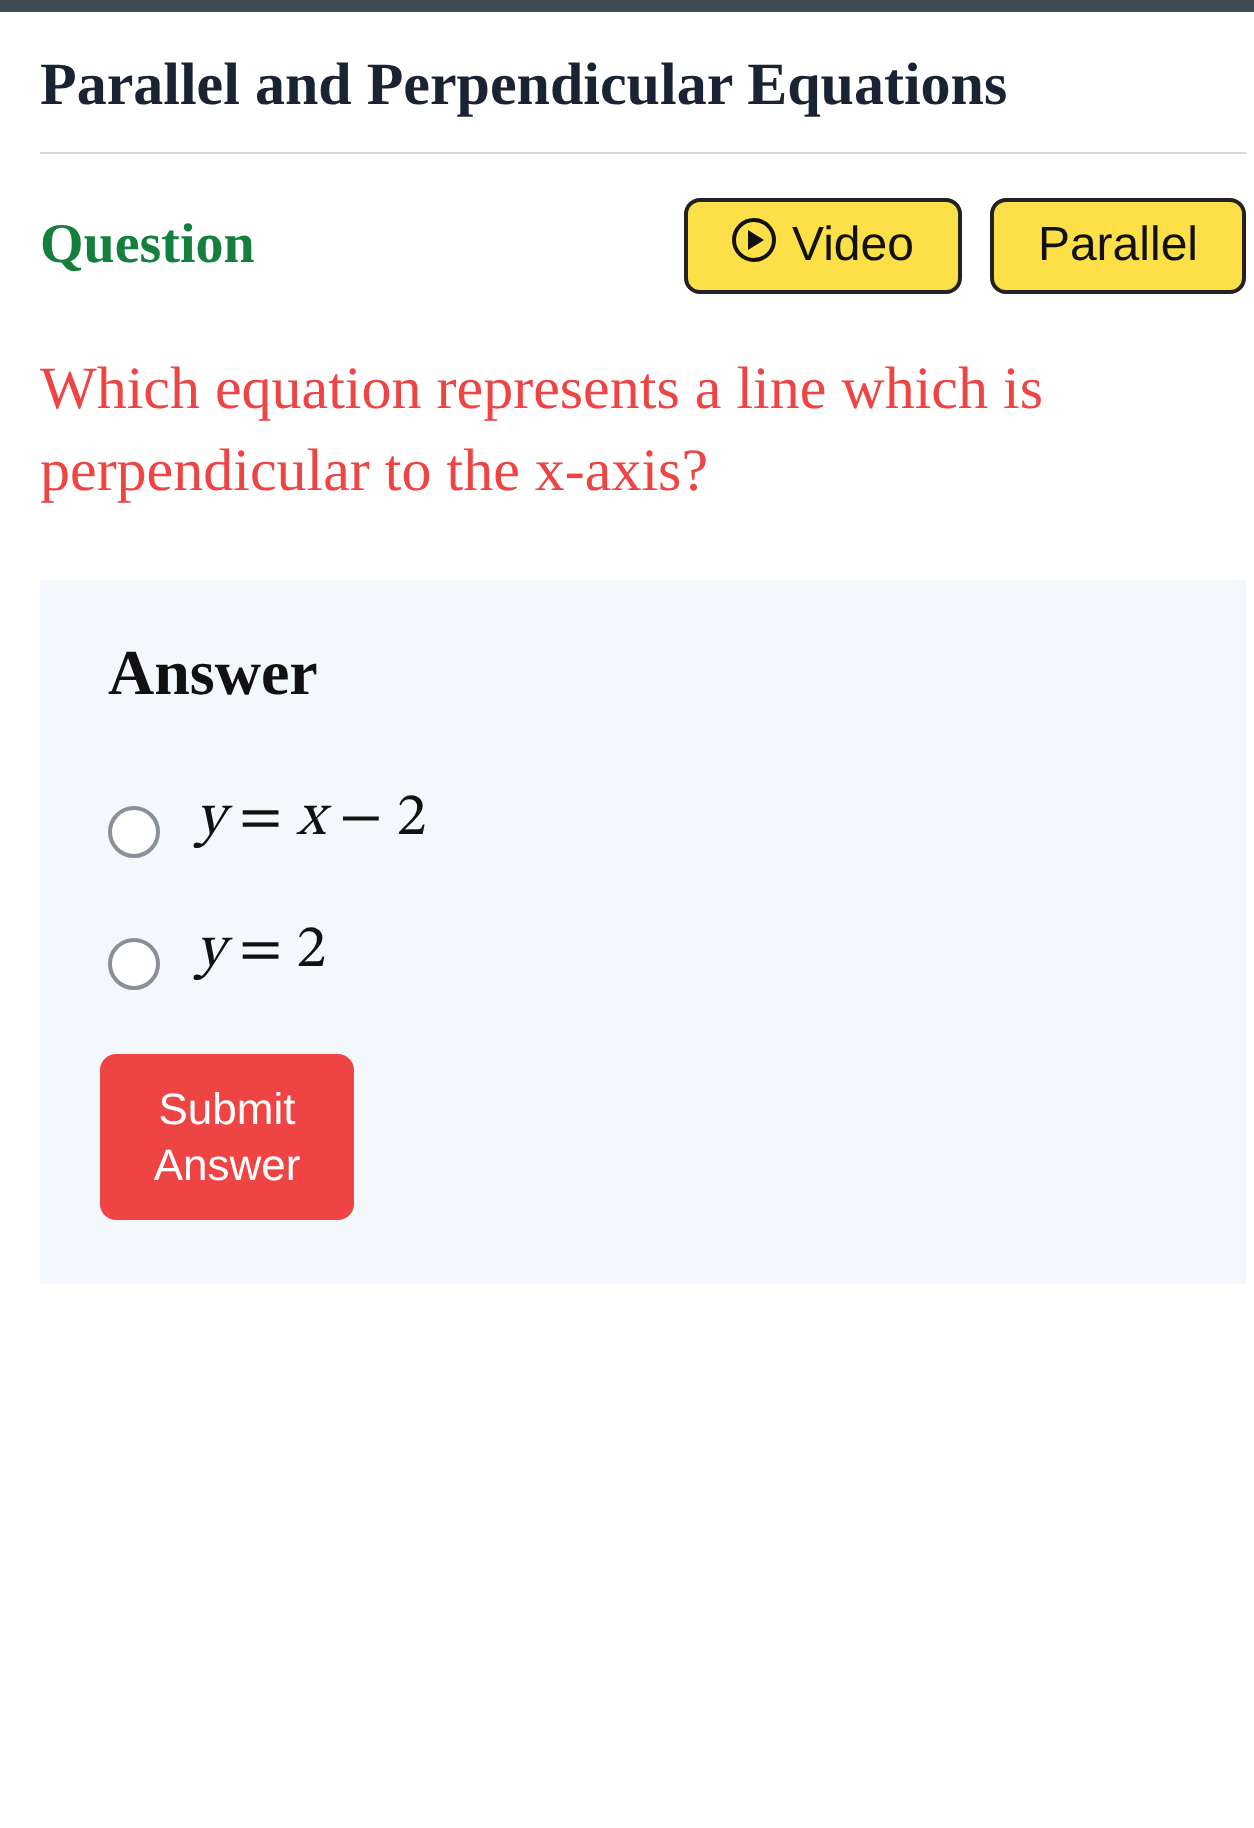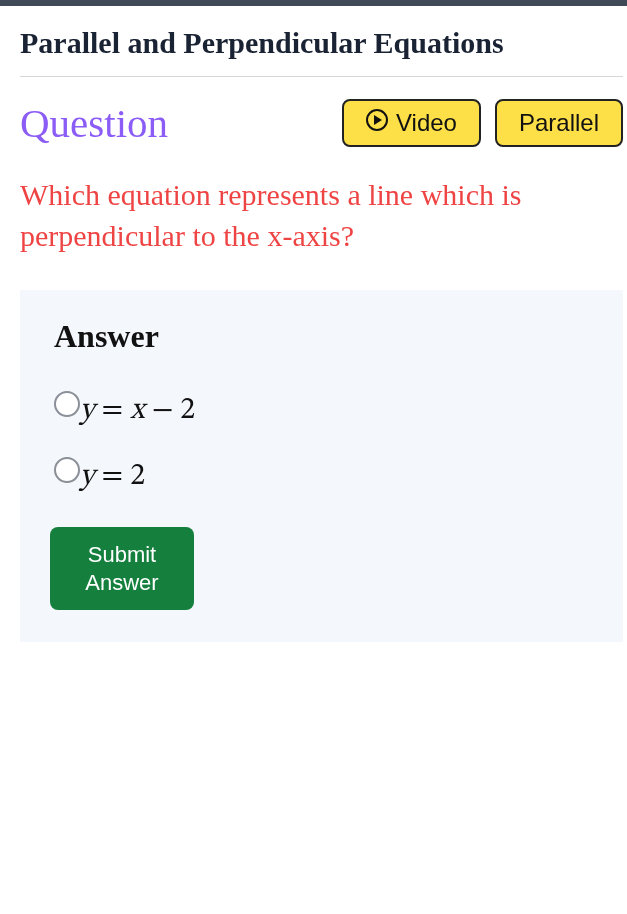--- a/index.html
+++ b/index.html
@@ -20,23 +20,23 @@
     margin: 4px 0 16px 0;
   }
   .rule { border: none; border-top: 1px solid #d7d7d7; margin: 0 0 22px 0; }
   .row {
     display: flex;
     align-items: center;
     gap: 14px;
     margin-bottom: 28px;
   }
   .q-label {
-    font-size: 41px;
-    font-weight: 400;
-    color: #8b5cf6;
+    font-size: 28px;
+    font-weight: 700;
+    color: #15803d;
     margin-right: auto;
   }
   .btn-outline {
     display: inline-flex;
     align-items: flex-start;
     justify-content: center;
     gap: 8px;
     border: 2px solid #222;
     border-radius: 8px;
     background: #fde047;
@@ -74,49 +74,50 @@
     padding: 28px 30px 32px 30px;
   }
   .answer-heading {
     font-size: 32px;
     font-weight: 700;
     margin: 0 0 36px 4px;
   }
   .options { display: flex; flex-direction: column; gap: 28px; margin-left: 4px; }
   .option {
     display: flex;
-    align-items: flex-start;
+    align-items: flex-end;
+    gap: 18px;
     cursor: pointer;
   }
   .radio {
     width: 26px; height: 26px;
     border: 2px solid #8a8f98;
     border-radius: 50%;
     flex: 0 0 26px;
     background: #fff;
   }
   .math {
     font-family: 'Cambria Math', 'STIX Two Math', 'Latin Modern Math', Georgia, serif;
     font-size: 30px;
     font-style: italic;
   }
   .math .n { font-style: normal; }
   .submit {
     margin-top: 32px;
-    background: #15803d;
+    background: #ef4444;
     color: #fff;
     border: none;
     border-radius: 8px;
     padding: 14px 20px;
     font-family: -apple-system, BlinkMacSystemFont, "Segoe UI", Arial, sans-serif;
     font-size: 22px;
     line-height: 1.25;
     text-align: center;
     cursor: pointer;
-    width: 144px;
+    width: 127px;
   }
 </style>
 </head>
 <body>
 
 <div class="wrap">
   <div class="page-title">Parallel and Perpendicular Equations</div>
   <hr class="rule">
 
   <div class="row">

